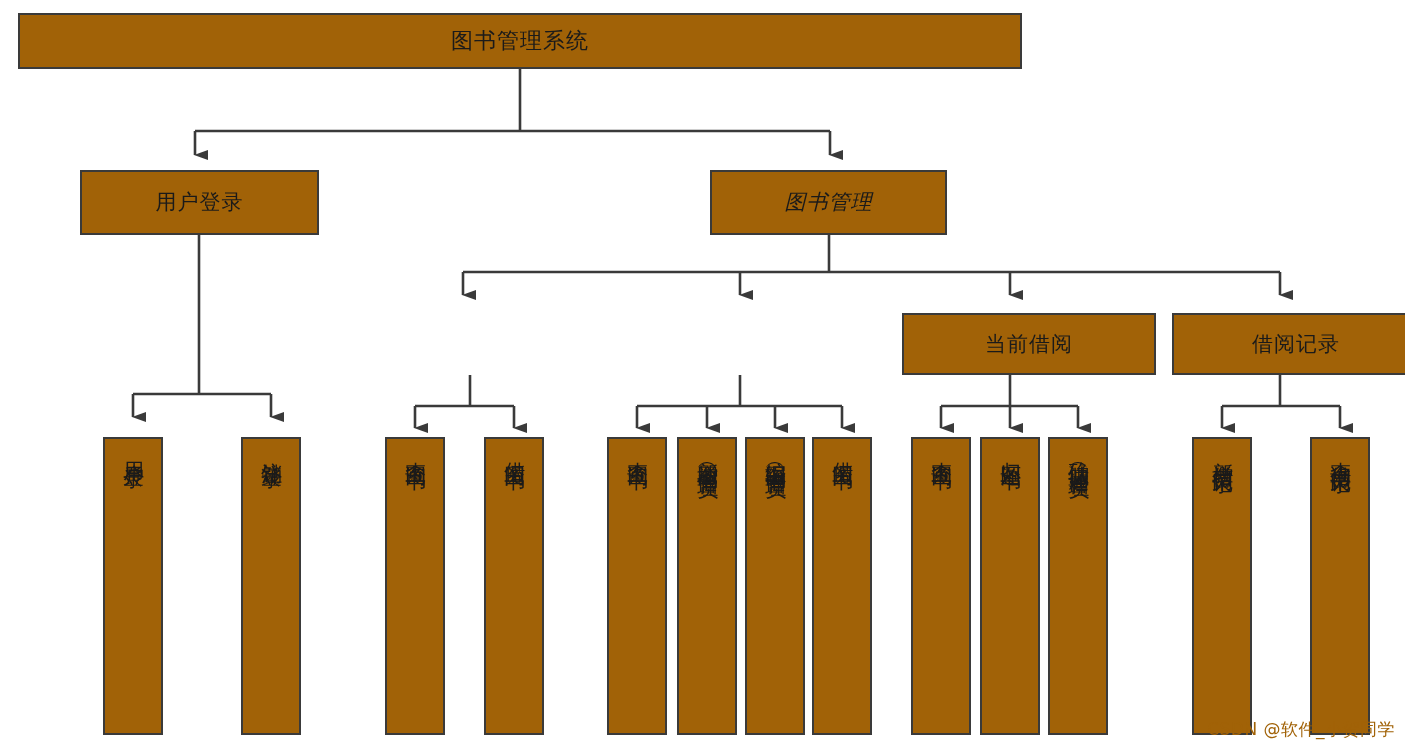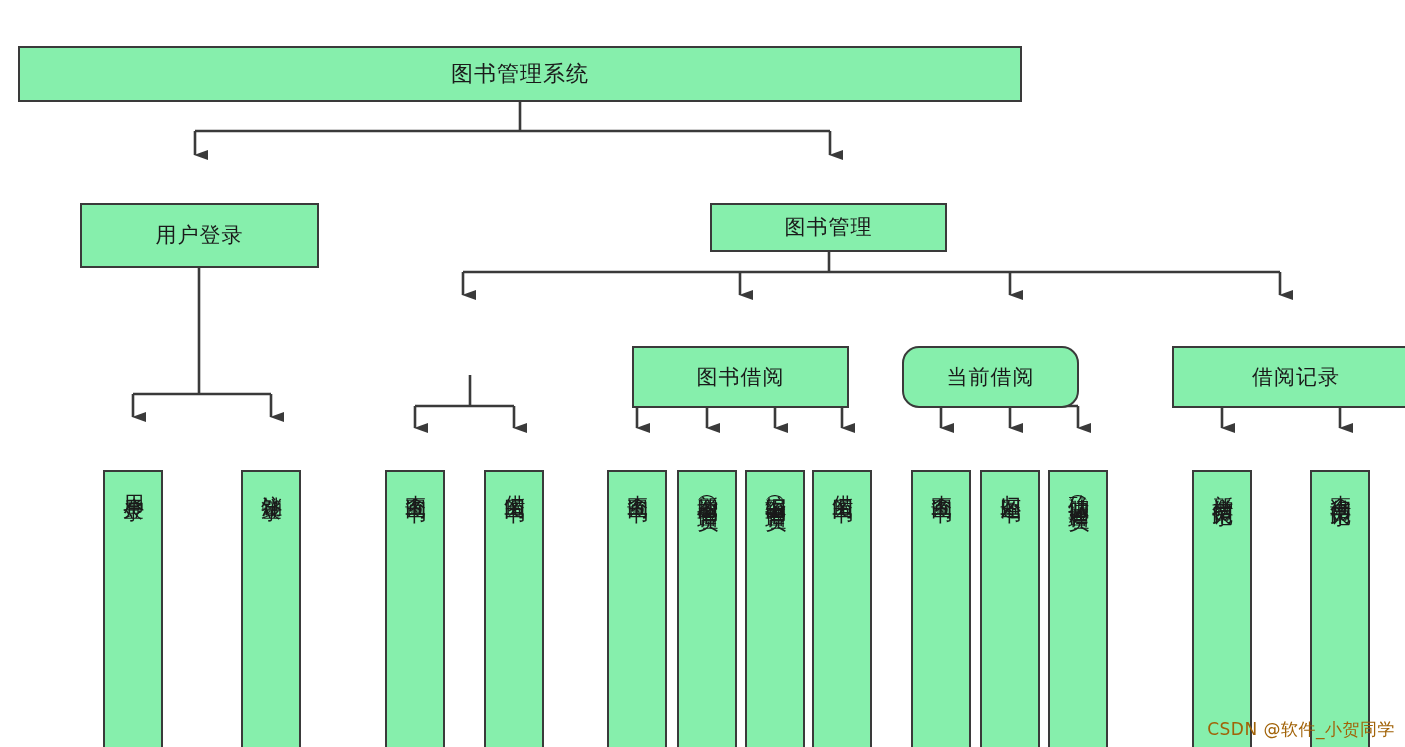--- a/index.html
+++ b/index.html
@@ -22,26 +22,25 @@
     position: absolute;
     left: 0;
     top: 0;
     width: 1405px;
     height: 747px;
   }
   .node {
     position: absolute;
     box-sizing: border-box;
     border: 2.5px solid #3a3a3a;
-    background: #86efac;
+    background: #a16207;
     display: flex;
     align-items: center;
     justify-content: center;
     z-index: 2;
-    margin-top: 33px;
   }
   .node-label {
     color: #1a1a1a;
     font-size: 21px;
     line-height: 1.18;
     letter-spacing: 1px;
     white-space: nowrap;
     text-align: center;
   }
   
@@ -128,28 +127,25 @@
     </g>
   </svg>
 
   <div class="node root" style="left:18px; top:13px; width:1004px; height:56px;">
     <span class="node-label">图书管理系统</span>
   </div>
 
   <div class="node" style="left:80px; top:170px; width:239px; height:65px;">
     <span class="node-label">用户登录</span>
   </div>
-  <div class="node" style="left:710px; top:170px; width:237px; height:49px;">
+  <div class="node" style="left:710px; top:170px; width:237px; height:65px;font-style:italic;">
     <span class="node-label">图书管理</span>
   </div>
 
-  <div class="node" style="left:632px; top:313px; width:217px; height:62px;">
-    <span class="node-label">图书借阅</span>
-  </div>
-  <div class="node" style="left:902px; top:313px; width:177px; height:62px;border-radius:17px;">
+  <div class="node" style="left:902px; top:313px; width:254px; height:62px;">
     <span class="node-label">当前借阅</span>
   </div>
   <div class="node" style="left:1172px; top:313px; width:248px; height:62px;align-items:center;">
     <span class="node-label">借阅记录</span>
   </div>
 
   <div class="node vertical" style="left:103px; top:437px; width:60px; height:298px;">
     <span class="node-label">用户登录</span>
   </div>
   <div class="node vertical" style="left:241px; top:437px; width:60px; height:298px;">

